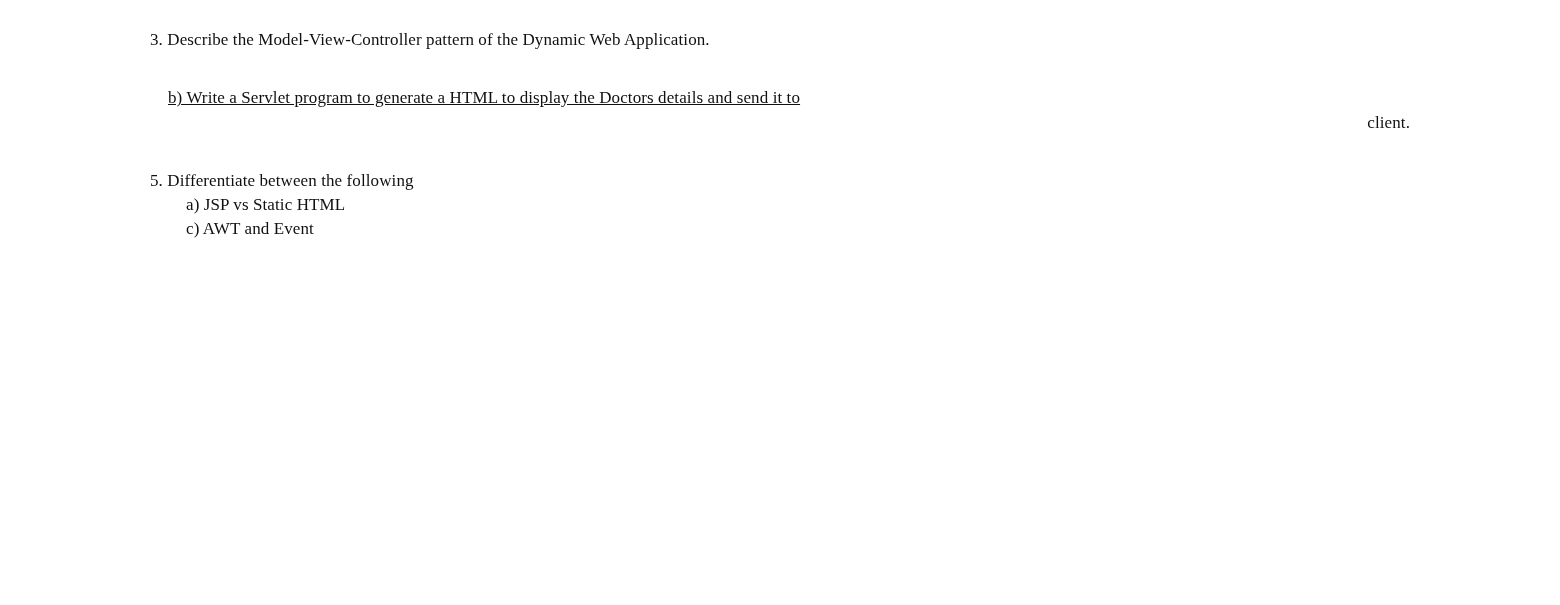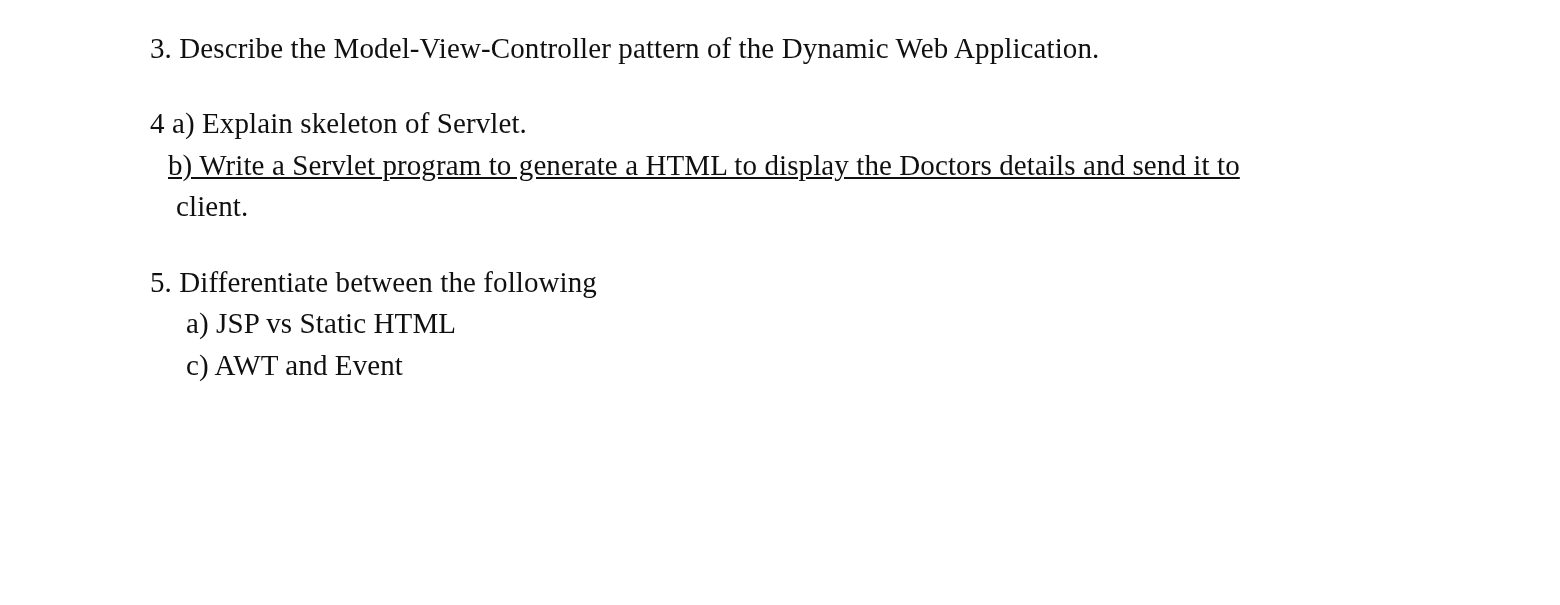--- a/index.html
+++ b/index.html
@@ -21,44 +21,43 @@
     box-sizing: border-box;
     padding: 28px 150px 0 150px;
   }
   .q-block {
     margin: 0 0 34px 0;
   }
   .q-block:last-child {
     margin-bottom: 7px;
   }
   .line {
-    font-size: 29px;
+    font-size: 17px;
     line-height: 1.43;
     letter-spacing: 0.1px;
     white-space: pre-wrap;
   }
   .indent-0 { margin-left: 0; }
   .indent-1 { margin-left: 18px; text-decoration: underline; }
-  .indent-2 { margin-left: 26px; }
+  .indent-2 { margin-left: 26px; text-align: right; }
   .indent-3 { margin-left: 36px; }
   .wrap-line {
     max-width: 1245px;
   }
 </style>
 </head>
 <body>
 
 <div class="page">
 
   <div class="q-block">
     <div class="line indent-0 wrap-line">3. Describe the Model-View-Controller pattern of the Dynamic Web Application.</div>
   </div>
 
   <div class="q-block">
-    <div class="line indent-0">4 a) Explain skeleton of Servlet.</div>
     <div class="line indent-1 wrap-line">b) Write a Servlet program to generate a HTML to display the Doctors details and send it to</div>
     <div class="line indent-2">client.</div>
   </div>
 
   <div class="q-block">
     <div class="line indent-0">5. Differentiate between the following</div>
     <div class="line indent-3">a) JSP vs Static HTML</div>
     <div class="line indent-3">c) AWT and Event</div>
   </div>
 

